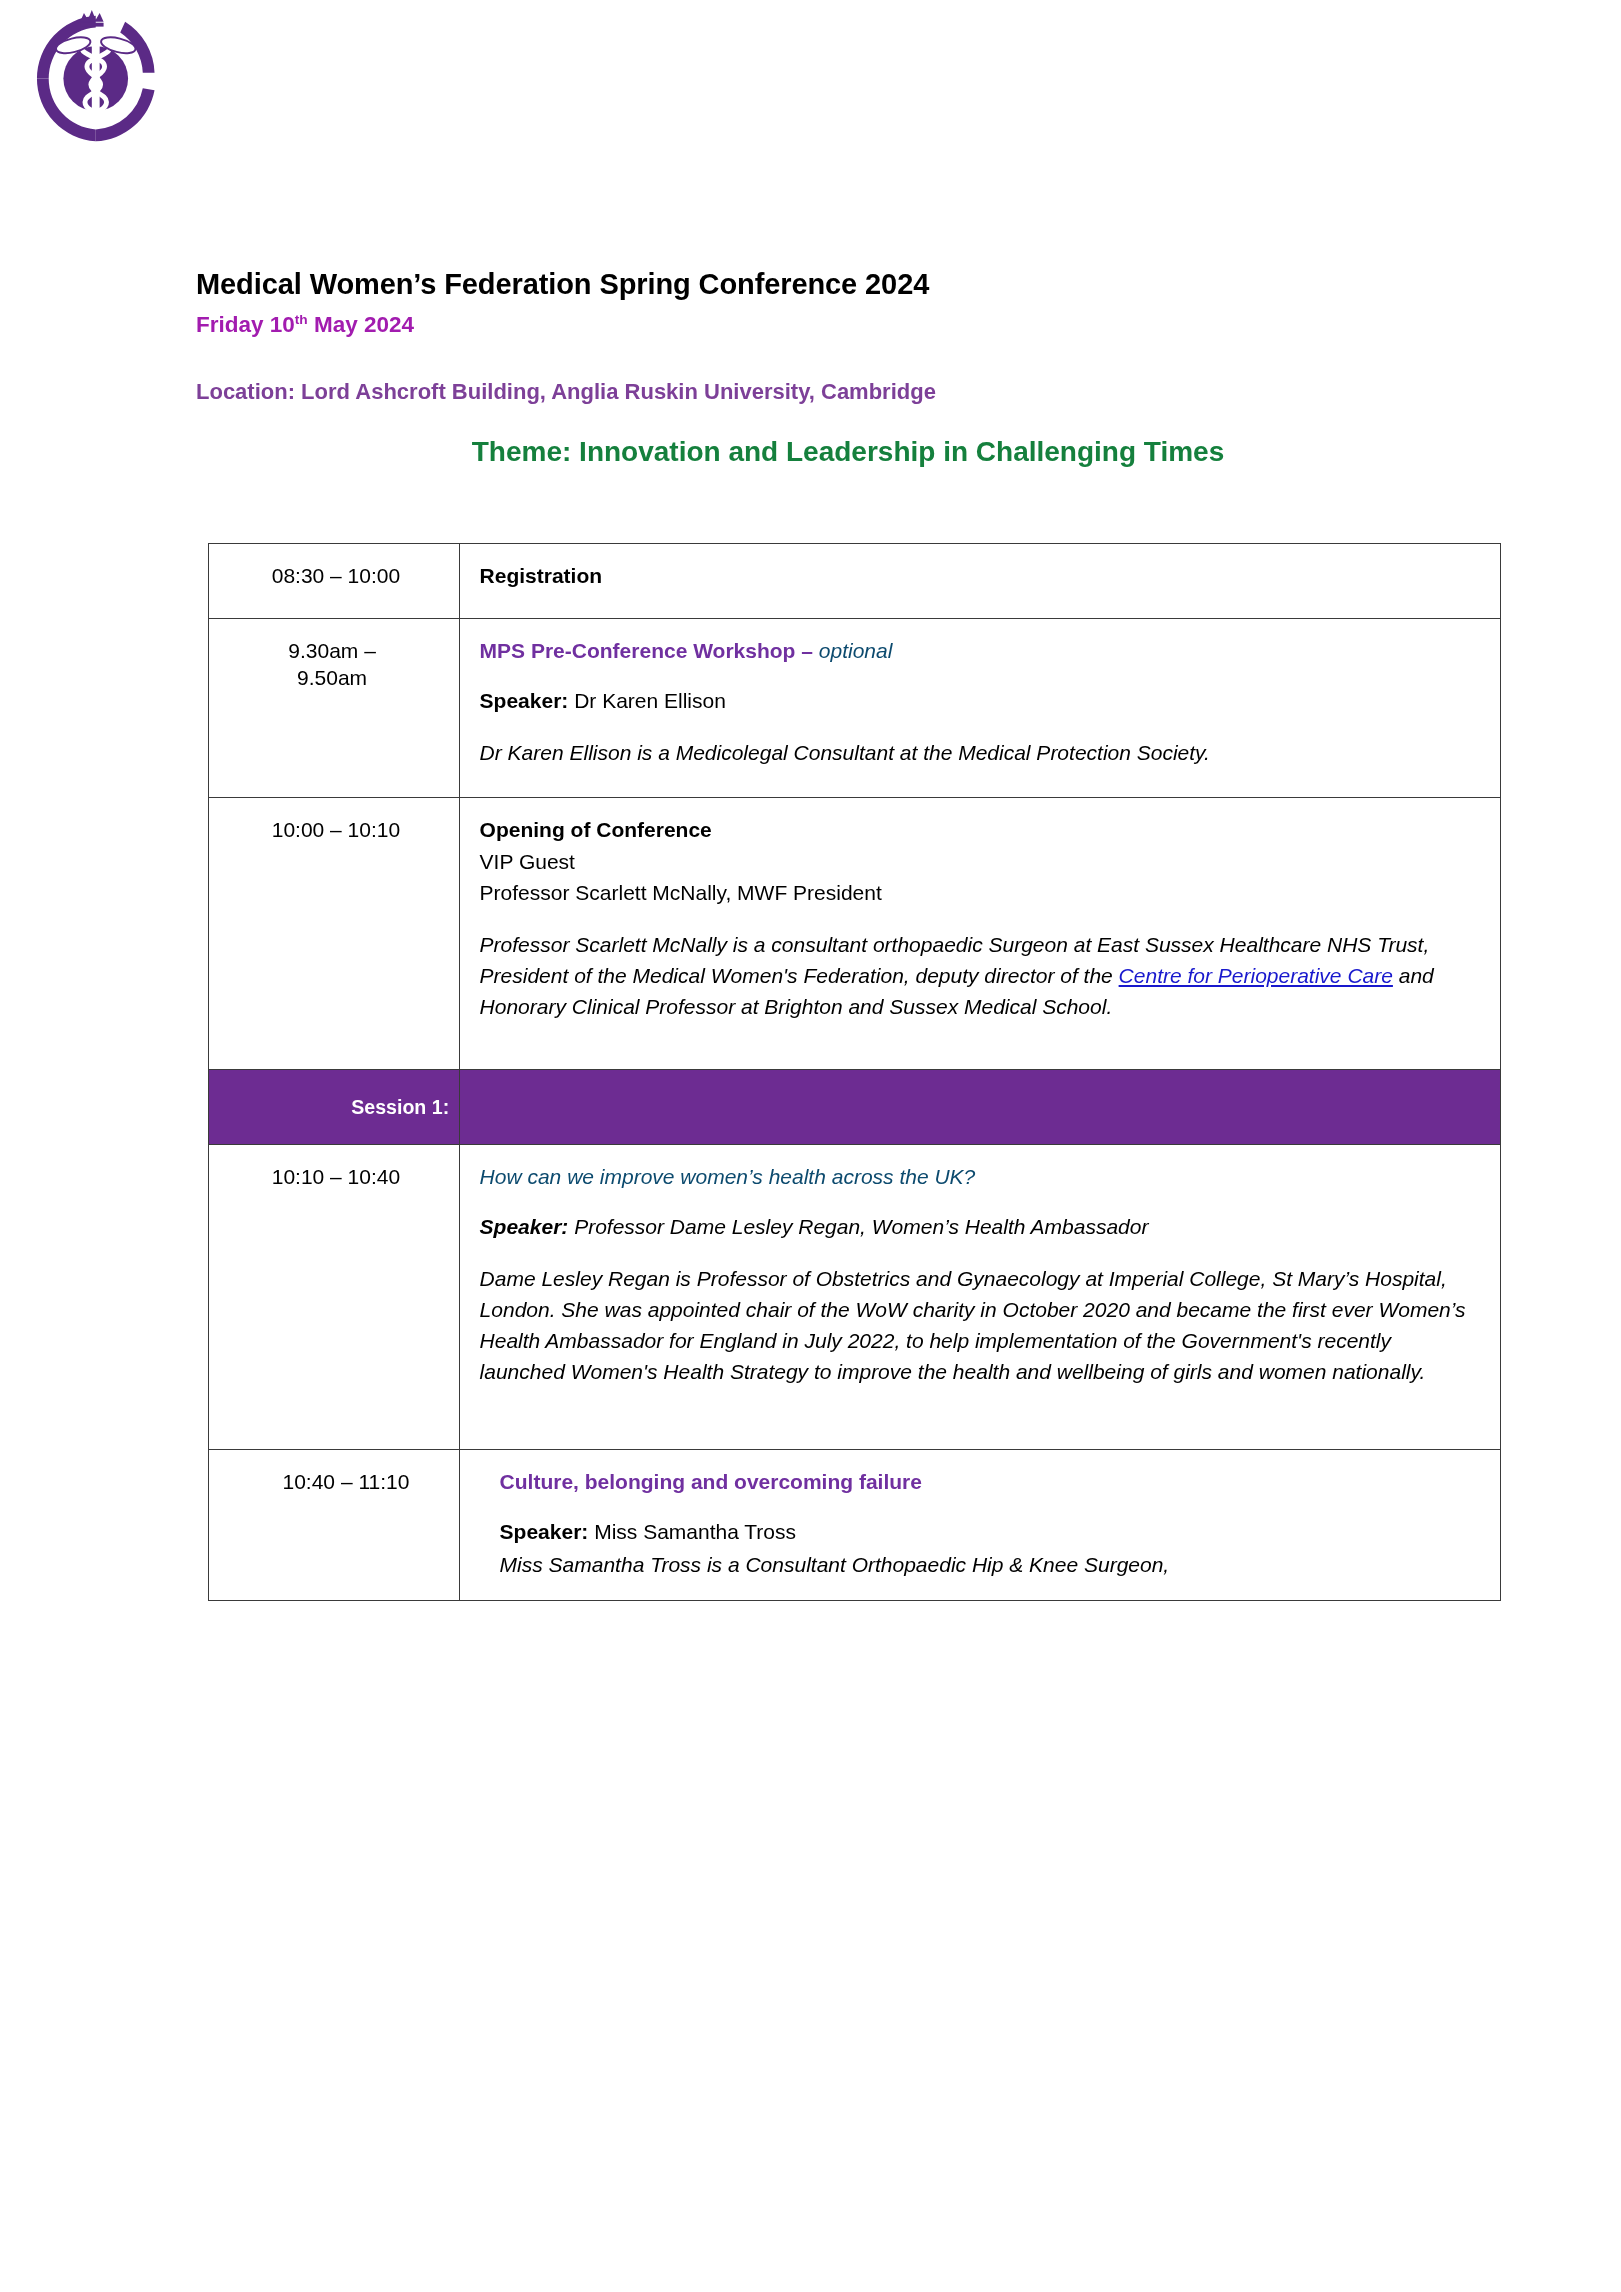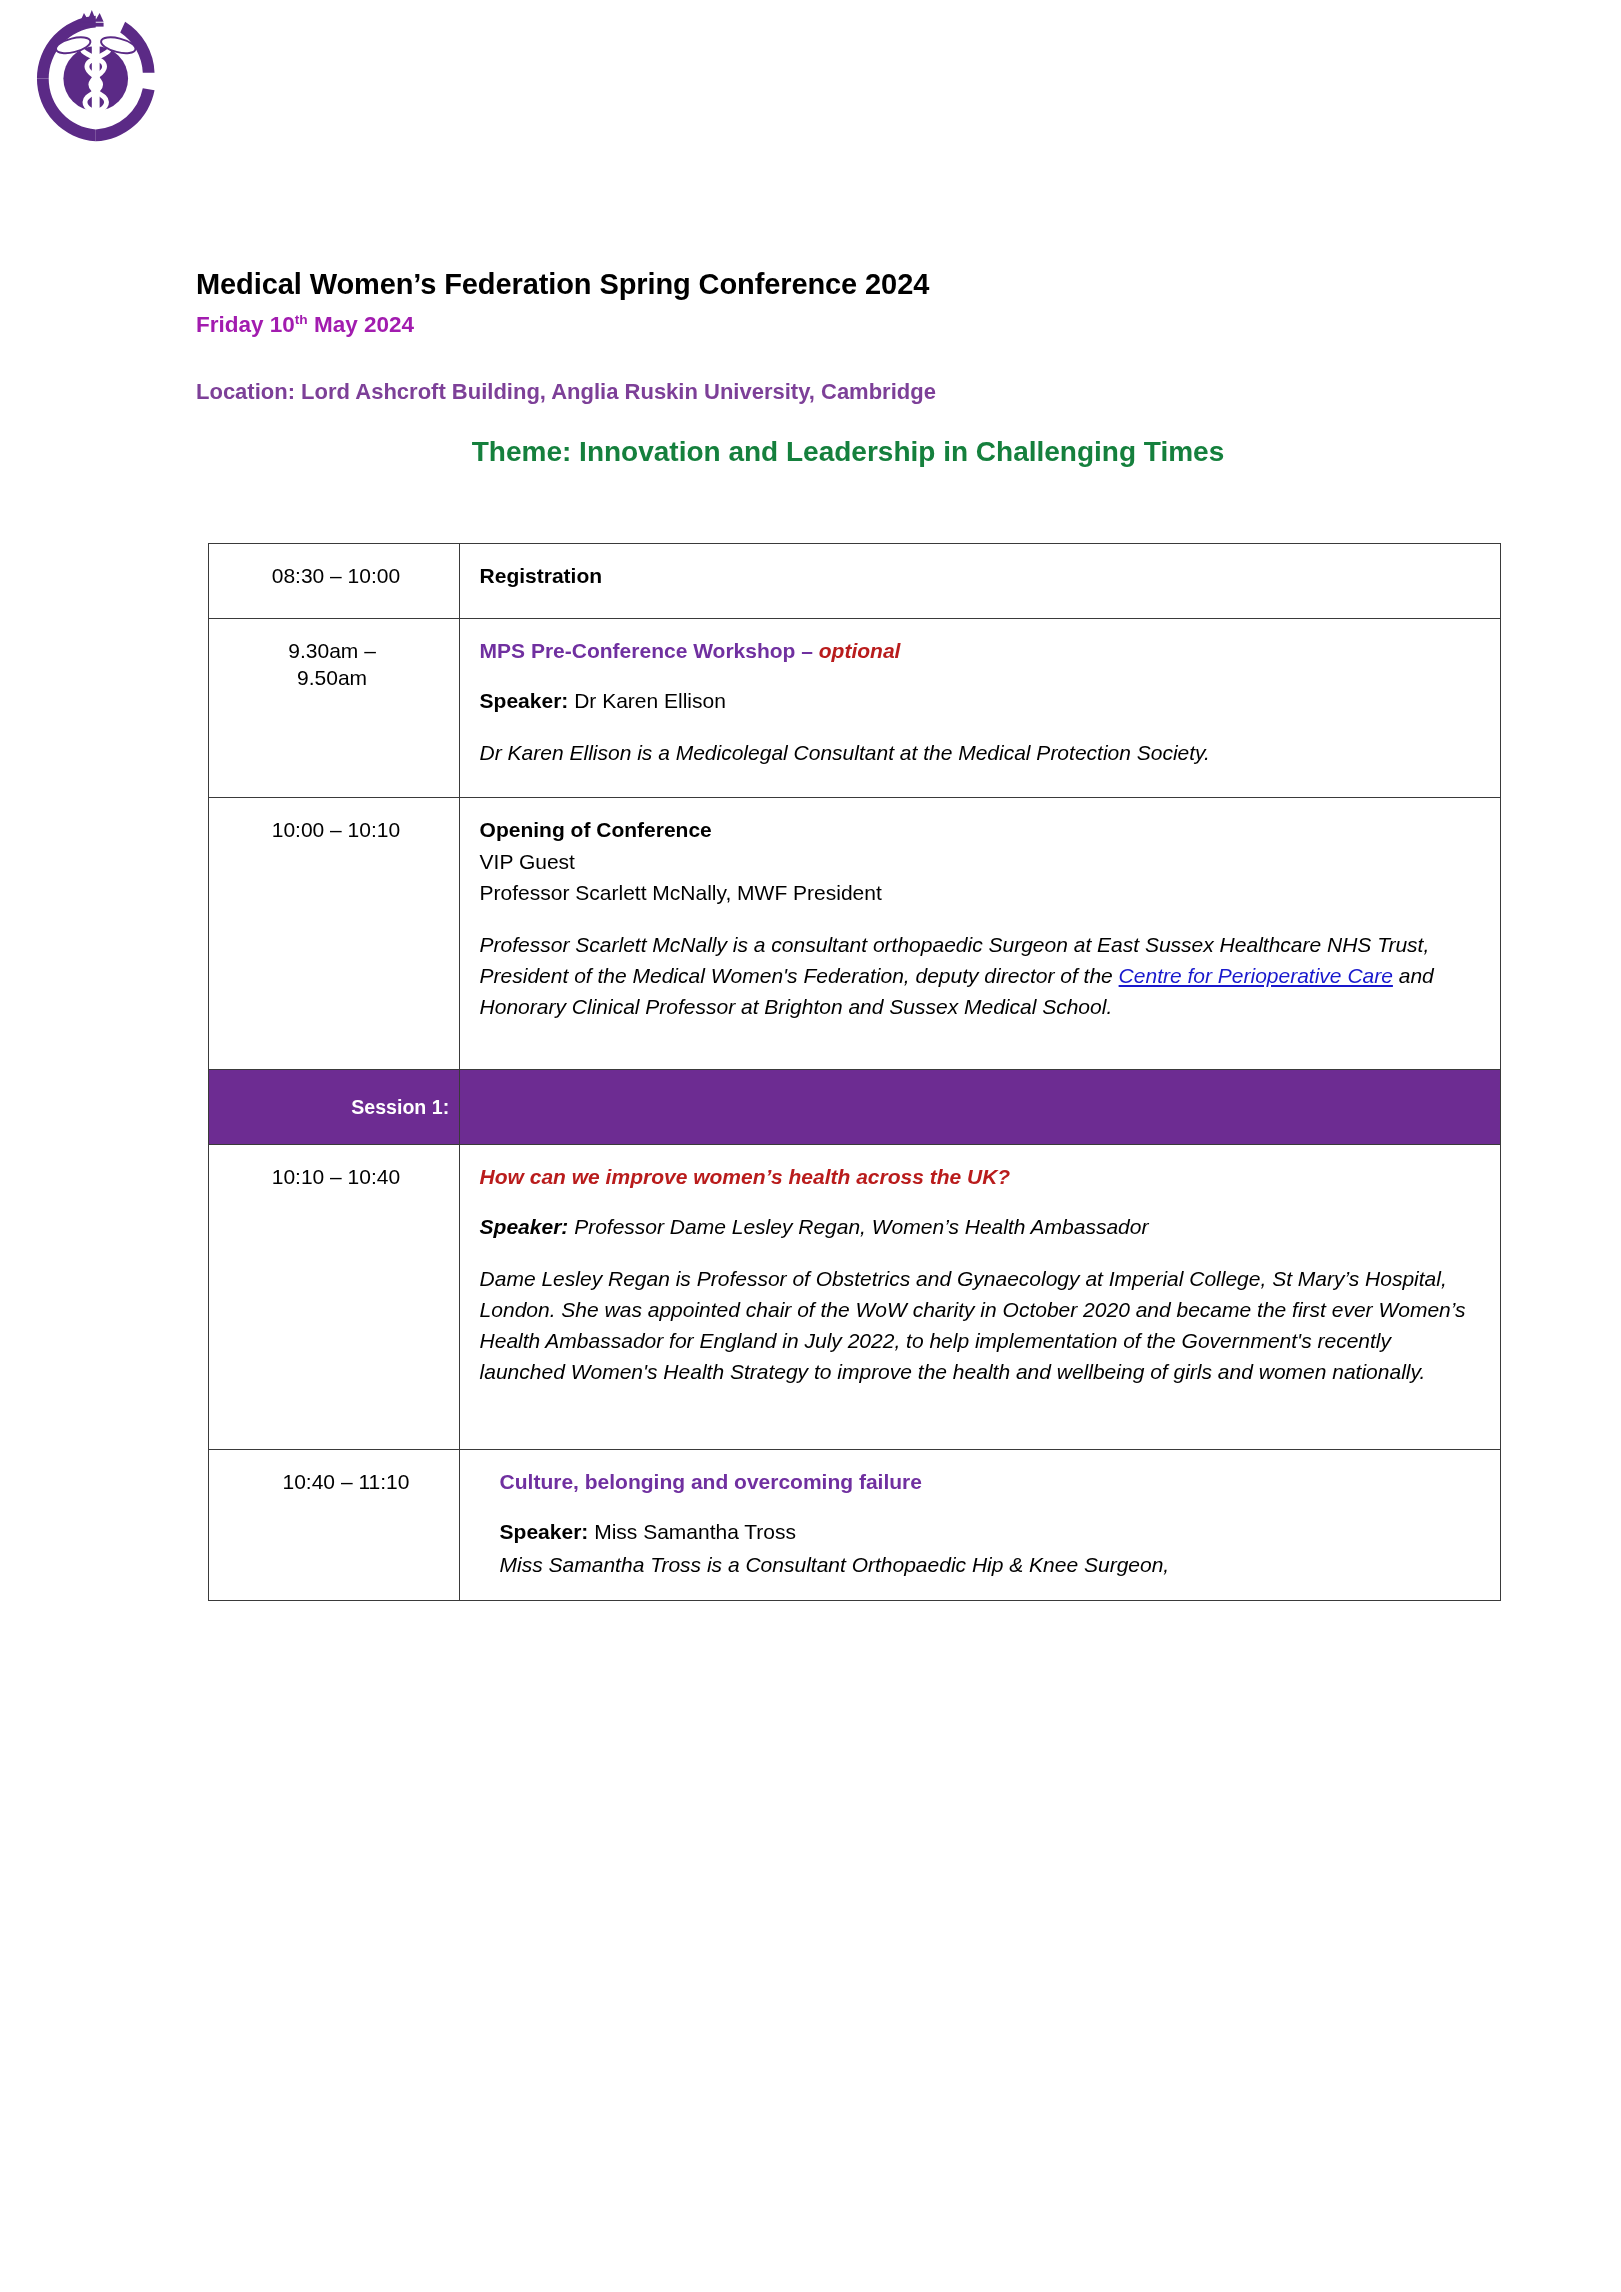--- a/index.html
+++ b/index.html
@@ -104,21 +104,21 @@
     font-size: 21px;
     line-height: 1.42;
     color: #000;
   }
   .body-cell p { margin: 0; }
   .body-cell p + p { margin-top: 20.6px; }
   .body-cell p.tight + p.tight { margin-top: 2px; }
 
   .t-bold { font-weight: bold; }
   .t-purple { color: #7030A0; font-weight: bold; }
-  .t-purple-italic { color: #b91c1c; font-weight: bold; font-style: italic; }
+  .t-purple-italic { color: #0c4a6e; font-weight: normal; font-style: italic; }
   .bio { font-style: italic; line-height: 1.48; }
   .lead-italic { font-style: italic; }
   .lead-italic .t-bold { font-weight: bold; font-style: italic; }
 
   a.doclink {
     color: #1818CD;
     text-decoration: underline;
     font-style: italic;
   }
 

